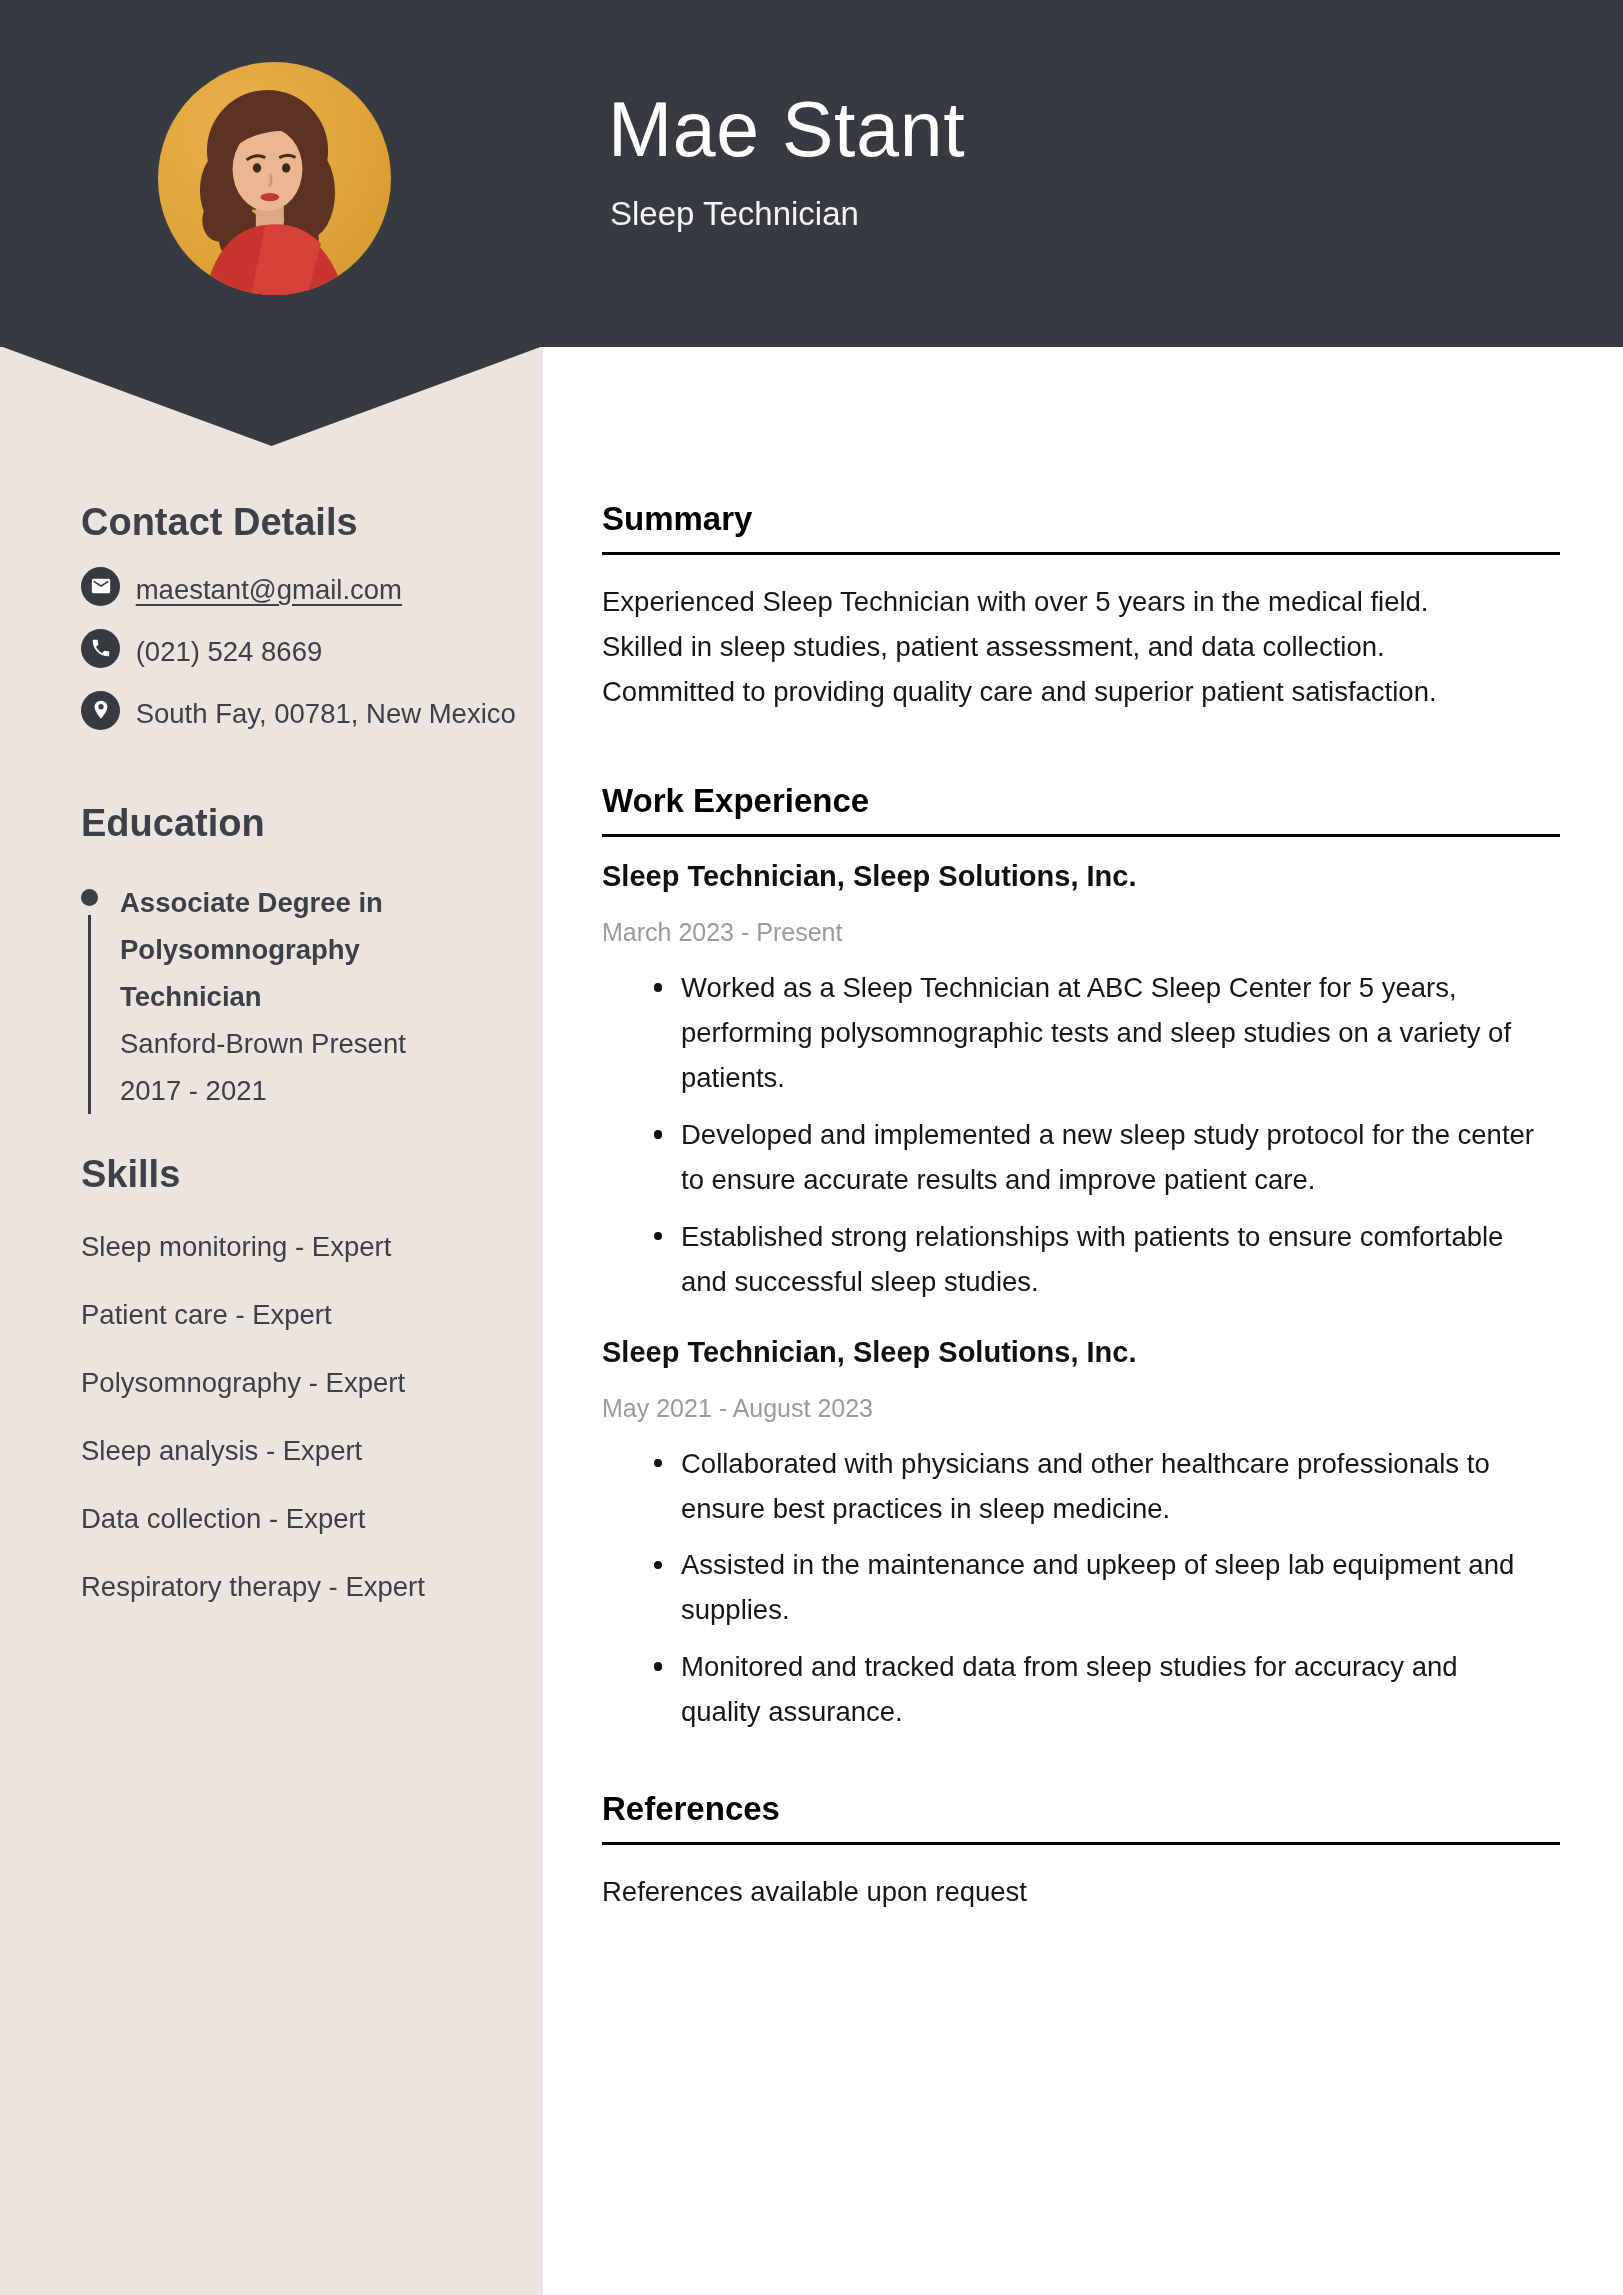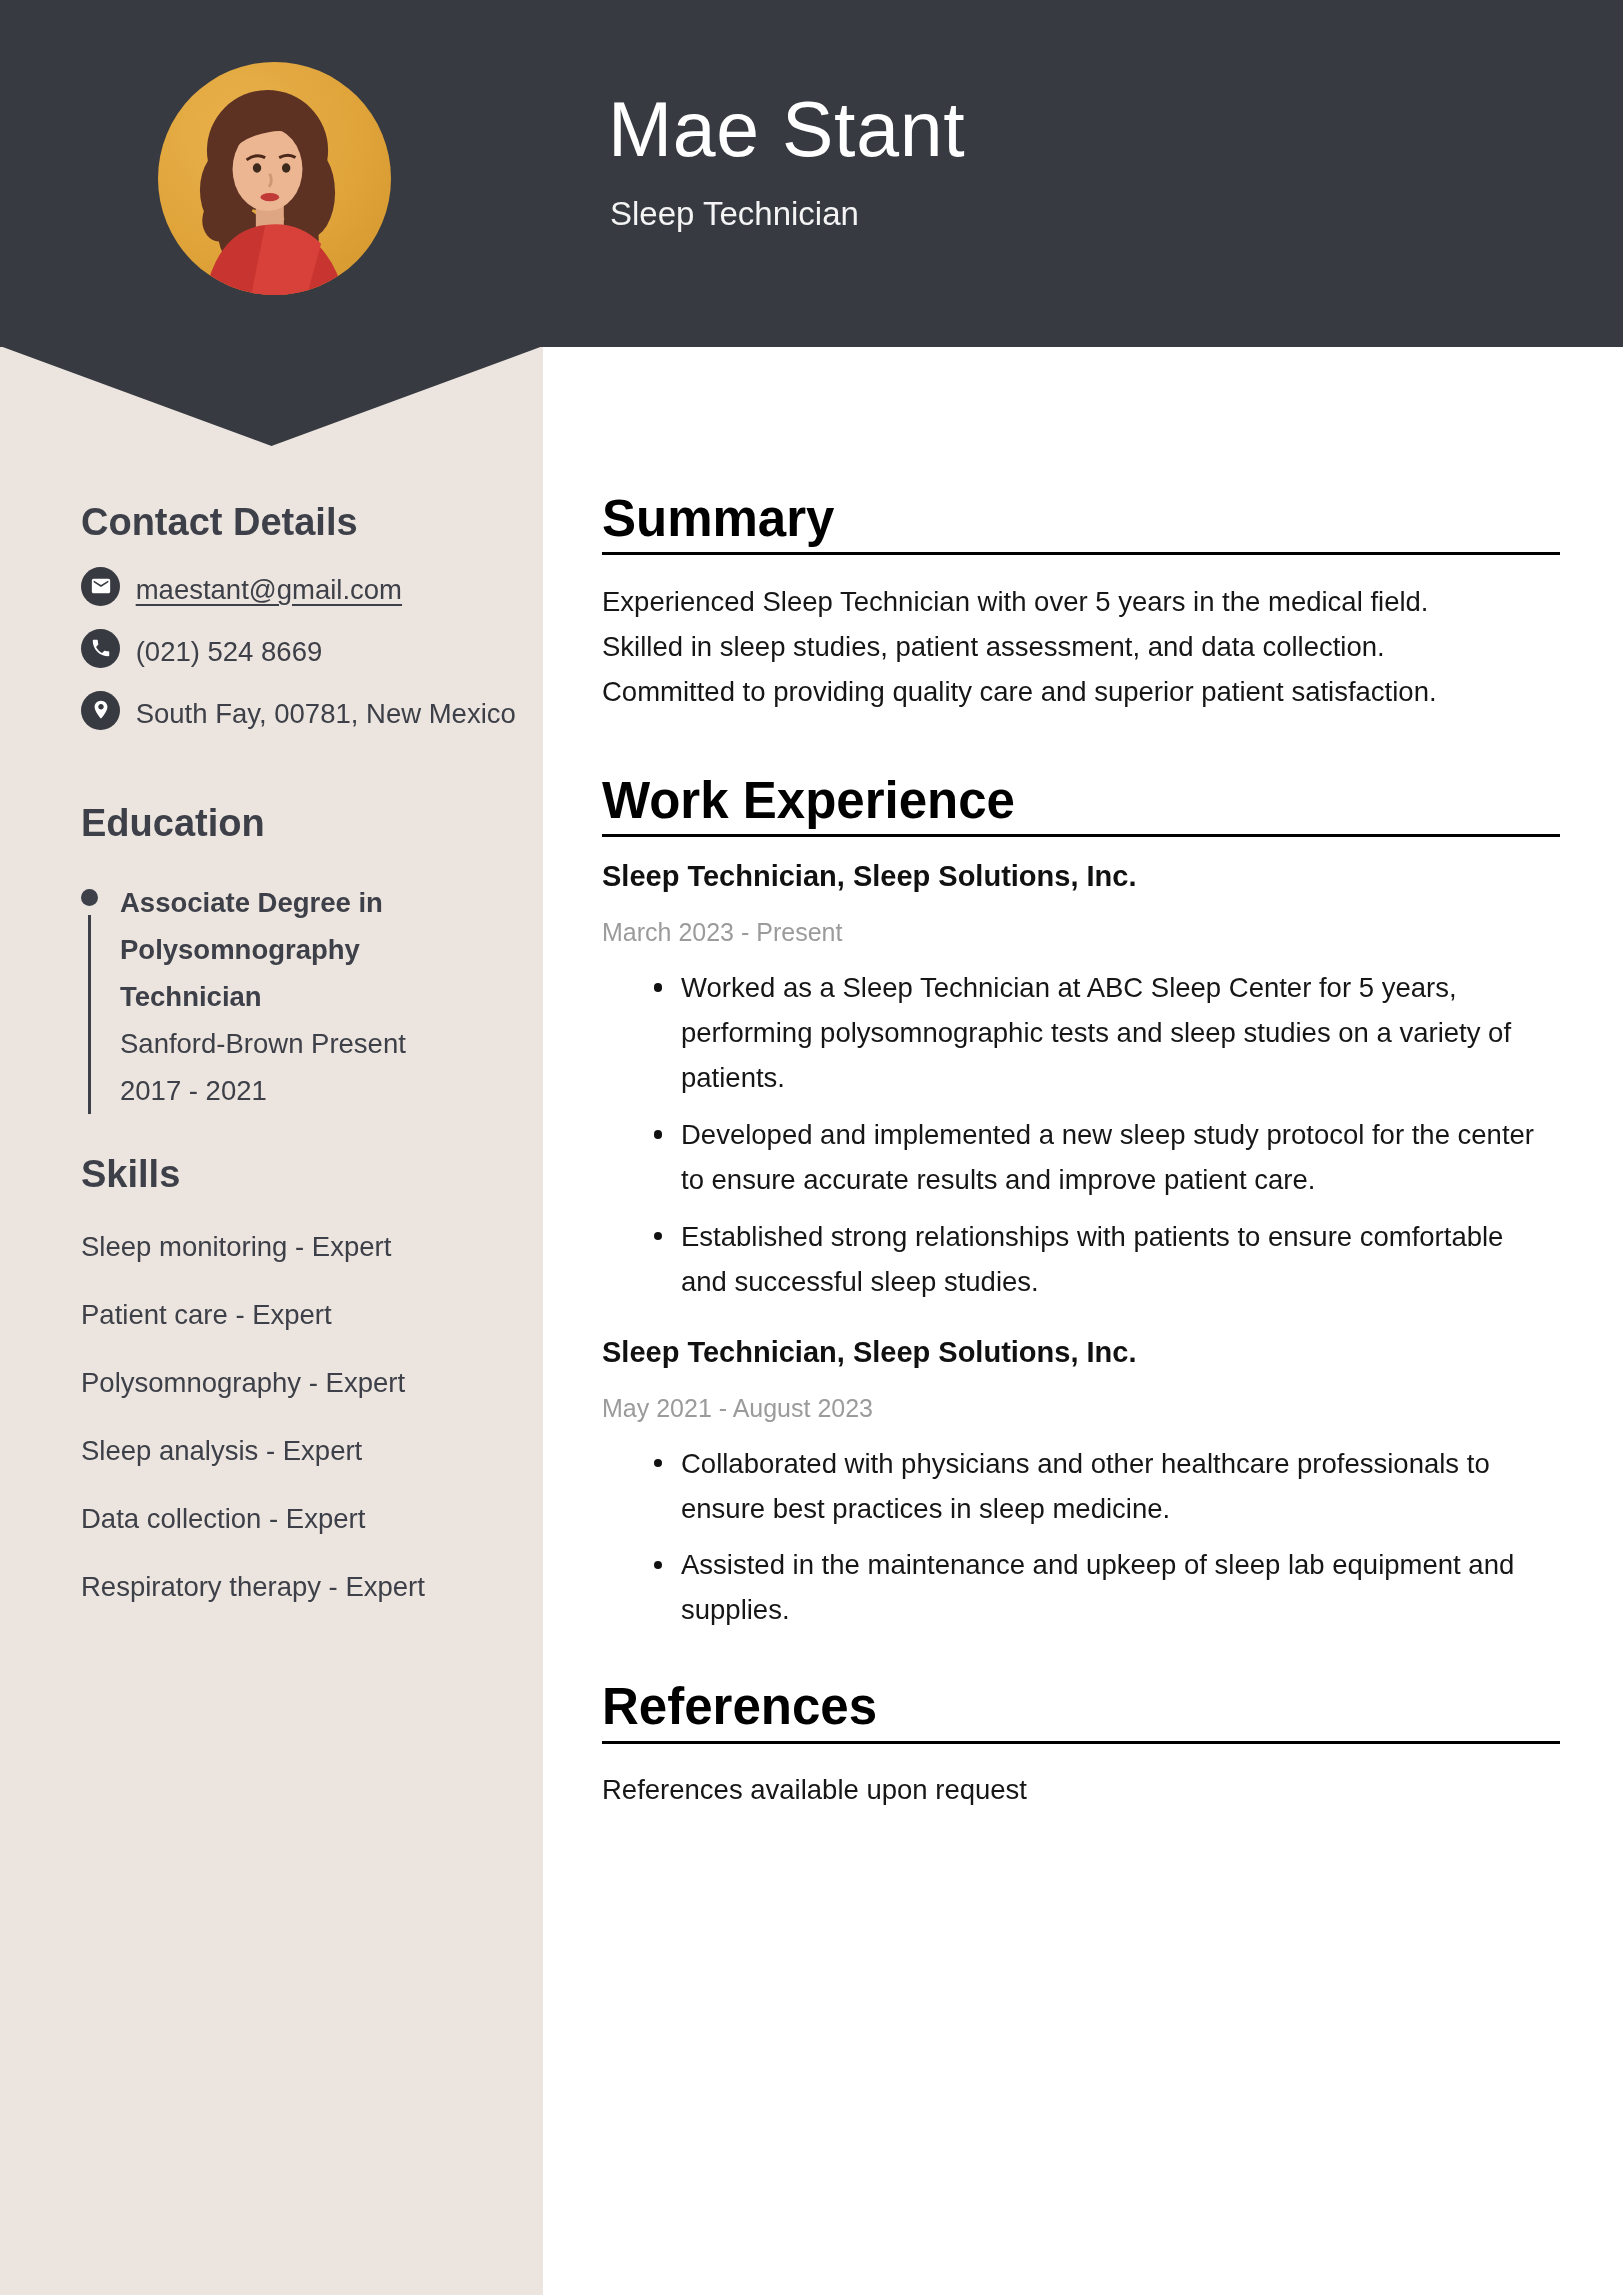--- a/index.html
+++ b/index.html
@@ -86,21 +86,21 @@
   .skills-list li {
     font-size:27.5px; line-height:45px; color:#3d4048; margin-bottom:23px;
     white-space:nowrap;
   }
 
   
   .main-col {
     position:absolute; left:602px; top:0; width:958px;
   }
   .main-h2 {
-    font-size:51px; line-height:48px; font-weight:700; color:#000000;
+    font-size:33px; line-height:48px; font-weight:700; color:#000000;
     padding-bottom:9.2px; border-bottom:3.3px solid #000000;
   }
   #summary-heading { margin-top:495px; }
   .summary-text {
     margin-top:23.6px; font-size:27.5px; line-height:45px; color:#161616;
     max-width:890px;
   }
   #work-heading { margin-top:63px; }
   .job { margin-top:21px; }
   .job + .job { margin-top:30px; }
@@ -239,20 +239,21 @@
       <li>Established strong relationships with patients to ensure comfortable and successful sleep studies.</li>
     </ul>
   </div>
 
   <div class="job">
     <div class="job-name">Sleep Technician, Sleep Solutions, Inc.</div>
     <div class="job-dates">May 2021 - August 2023</div>
     <ul class="job-bullets">
       <li>Collaborated with physicians and other healthcare professionals to ensure best practices in sleep medicine.</li>
       <li>Assisted in the maintenance and upkeep of sleep lab equipment and supplies.</li>
+      <li>Monitored and tracked data from sleep studies for accuracy and quality assurance.</li>
     </ul>
   </div>
 
   <div class="main-h2" id="references-heading">References</div>
   <p class="references-text">References available upon request</p>
 
 </div>
 
 
 </body></html>

